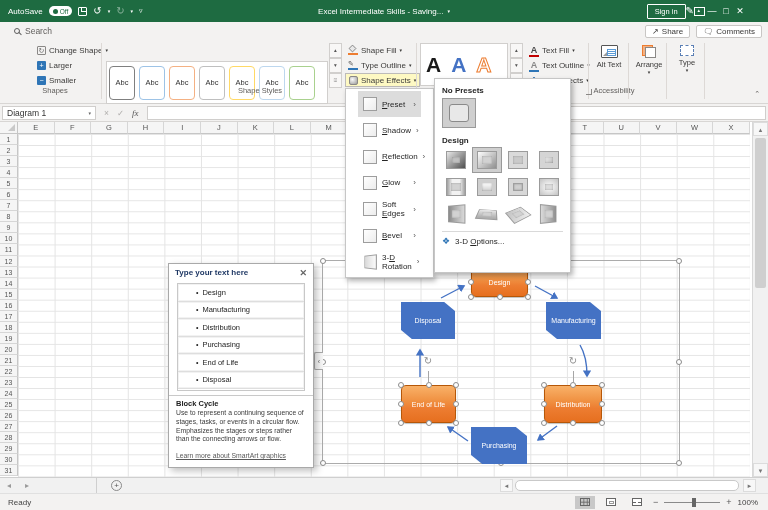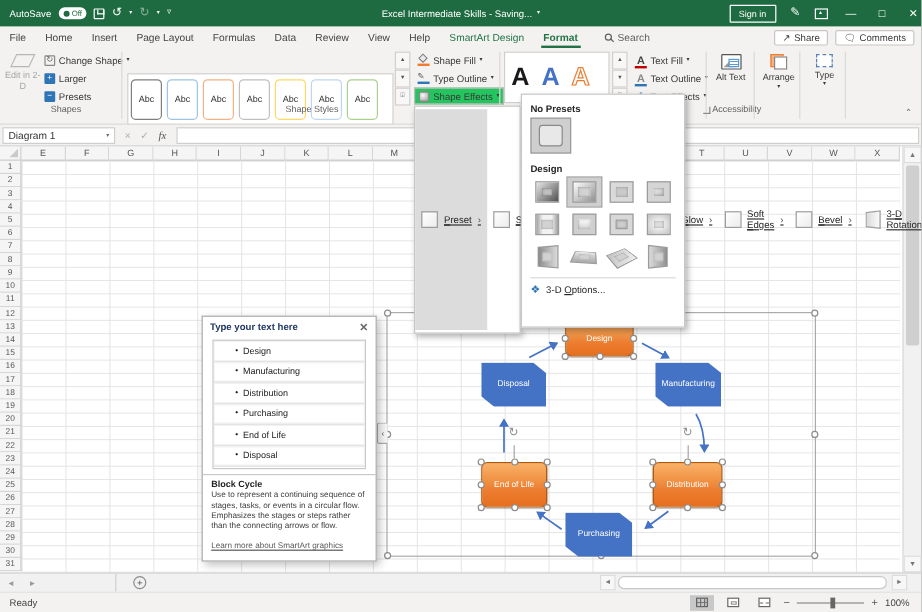--- a/index.html
+++ b/index.html
@@ -12,21 +12,21 @@
   .titlebar { position:absolute; left:0; top:0; width:768px; height:22px; background:#1e6b41; display:flex; align-items:center; color:#fff; font-size:8px; z-index:70; }
   .tb-left { display:flex; align-items:center; gap:6px; padding-left:8px; }
   .autosave-pill { display:flex; align-items:center; gap:2px; background:#fff; border-radius:6px; height:10px; padding:0 4px; color:#1e6b41; font-size:6.5px; }
   .autosave-pill .dot { width:5px; height:5px; border-radius:50%; background:#1e6b41; }
   .tb-ico { color:#fff; font-size:10px; line-height:10px; cursor:default; }
   .tb-ico.dim { opacity:.45; }
   .save-ico { width:9px; height:9px; border:1px solid #fff; border-radius:1px; position:relative; }
   .save-ico::after { content:""; position:absolute; left:2px; top:0; width:4px; height:3px; border:1px solid #fff; border-top:none; }
   .caret { font-size:5px; line-height:6px; }
   .tb-title { position:absolute; left:50%; transform:translateX(-50%); display:flex; align-items:center; gap:4px; font-size:8px; white-space:nowrap; }
-  .tb-right { position:absolute; right:0; top:0; height:22px; display:flex; align-items:center; gap:12px; padding-right:0; }
+  .tb-right { position:absolute; right:0; top:0; height:22px; display:flex; align-items:center; gap:0; padding-right:21px; }
   .signin-btn { border:1px solid #fff; padding:2px 7px; font-size:7.5px; border-radius:1px; }
   .winbtn { width:14px; text-align:center; font-size:9px; }
   .ribbon-display-ico { width:11px; height:9px; border:1px solid #fff; position:relative; }
   .ribbon-display-ico::after { content:"▴"; position:absolute; left:2.5px; top:-1px; font-size:5px; }
   
   .tabrow { position:absolute; left:0; top:22px; width:768px; height:18px; background:#f3f2f1; display:flex; align-items:center; font-size:8.5px; color:#444; z-index:69; }
   .rtab { padding:0 8px; height:18px; line-height:18px; position:relative; white-space:nowrap; }
   .rtab.ctx { color:#217346; }
   .rtab.active { color:#217346; font-weight:bold; }
   .rtab.active::after { content:""; position:absolute; left:6px; right:6px; bottom:0; height:2px; background:#217346; }
@@ -35,21 +35,21 @@
   .mag::after { content:""; position:absolute; width:4px; height:1px; background:#5f5f5f; transform:rotate(45deg); right:-3px; bottom:-1px; }
   .tabrow-right { margin-left:auto; display:flex; gap:6px; padding-right:6px; }
   .pill-btn { display:flex; align-items:center; gap:3px; border:1px solid #c8c6c4; background:#fff; border-radius:2px; padding:1px 6px; font-size:8px; color:#3b3a39; height:13px; }
   
   .ribbon { position:absolute; left:0; top:40px; width:768px; height:64px; background:#f3f2f1; border-bottom:1px solid #d8d6d4; z-index:10; }
   .vsep { position:absolute; top:3px; height:56px; width:1px; background:#ddd9d6; }
   .grp-label { position:absolute; top:46px; font-size:7.5px; color:#605e5c; text-align:center; }
   .bigbtn { position:absolute; top:2px; width:34px; height:54px; display:flex; flex-direction:column; align-items:center; font-size:7.5px; color:#3b3a39; text-align:center; }
   .bigbtn .ic { margin:3px 0 2px; }
   .smallrow { position:absolute; height:14px; display:flex; align-items:center; gap:3px; font-size:8px; color:#3b3a39; padding:0 3px; white-space:nowrap; }
-  .smallrow.open { background:#22c55e; border:1px solid #bdbbb9;justify-content:flex-end; }
+  .smallrow.open { background:#fef9c3; border:1px solid #bdbbb9;justify-content:flex-end; }
   .dis { color:#a6a6a6; }
   
   .ic-edit2d { width:16px; height:11px; border:1.5px solid #b8b6b4; transform:skewX(-25deg); }
   .ic-box { width:9px; height:9px; border:1px solid #8a8886; border-radius:1px; font-size:7px; line-height:8px; text-align:center; color:#666; }
   .ic-blue { width:9px; height:9px; background:#2e75b6; color:#fff; font-size:7px; line-height:9px; text-align:center; border-radius:1px; }
   .ic-fill { width:10px; height:10px; position:relative; }
   .ic-fill .b { position:absolute; left:1px; top:0; width:7px; height:7px; border:1px solid #777; transform:rotate(45deg) scale(.8); background:#e8e8e8; }
   .ic-fill .bar { position:absolute; left:0; bottom:0; width:10px; height:2.5px; background:#ed7d31; }
   .ic-outline { width:10px; height:10px; position:relative; font-size:7px; color:#555; }
   .ic-outline .bar { position:absolute; left:0; bottom:0; width:10px; height:2.5px; background:#2e75b6; }
@@ -110,21 +110,21 @@
   .tp-head { height:17px; display:flex; align-items:center; padding:0 6px; font-size:8px; font-weight:bold; color:#1f3864; }
   .tp-close { margin-left:auto; color:#666; font-size:9px; }
   .tp-list { position:absolute; left:8px; top:19px; width:128px; height:108px; border:1px solid #c8c8c8; background:#fff; }
   .tp-item { height:17.5px; border-bottom:1px solid #dedede; display:flex; align-items:center; gap:4px; padding-left:18px; font-size:7.5px; color:#222; box-shadow:inset 0 0 0 1px #f2f2f2; }
   .tp-item .bullet { font-size:7px; }
   .tp-info { position:absolute; left:0; bottom:0; width:144px; height:72px; border-top:1px solid #c9c9c9; padding:3px 7px; }
   .tp-info-title { font-size:7.5px; font-weight:bold; color:#222; }
   .tp-info-body { font-size:6.8px; color:#3c3c3c; line-height:1.3; margin-top:1px; }
   .tp-link { font-size:6.8px; color:#595959; text-decoration:underline; margin-top:2px; display:inline-block; }
   
-  .fx-menu { position:absolute; left:345px; top:88px; width:89px; height:190px; background:#fff; border:1px solid #c6c6c6; box-shadow:2px 3px 5px rgba(0,0,0,.3); z-index:60; padding:2px 0; display:flex; flex-direction:row;text-decoration:underline; }
+  .fx-menu { position:absolute; left:345px; top:88px; width:89px; height:190px; background:#fff; border:1px solid #c6c6c6; box-shadow:2px 3px 5px rgba(0,0,0,.3); z-index:60; padding:2px 12px; display:flex; flex-direction:column; }
   .fx-item { flex:1; display:flex; align-items:center; gap:5px; padding:0 5px; font-size:8px; color:#262626; }
   .fx-item.hl { background:#dcdcdc; }
   .fx-item .thumb { width:14px; height:14px; border:1px solid #9d9d9d; background:linear-gradient(135deg,#fff,#ececec); flex:none; }
   .fx-item.rot3d .thumb { transform:perspective(30px) rotateY(-28deg); background:linear-gradient(90deg,#d9d9d9,#fafafa); }
   .fx-item .sub { margin-left:auto; font-size:8px; color:#555; }
   .fx-sub { position:absolute; left:434px; top:78px; width:137px; height:195px; background:#fff; border:1px solid #c6c6c6; box-shadow:2px 3px 5px rgba(0,0,0,.3); z-index:61; padding:5px 7px; font-size:8px; }
   .fx-sub h4 { font-size:8px; color:#262626; margin:2px 0 3px; }
   .nopreset { width:34px; height:30px; background:#cfcfcf; border:1px solid #9a9a9a; display:flex; align-items:center; justify-content:center; }
   .nopreset span { width:20px; height:18px; background:#e8e8e8; border:1px solid #8a8a8a; border-radius:3px; }
   .preset-grid { display:grid; grid-template-columns:repeat(4,1fr); gap:3px 4px; margin-top:3px; }
@@ -198,67 +198,50 @@
       <span class="signin-btn">Sign in</span>
       <span class="tb-ico">✎</span>
       <span class="ribbon-display-ico"></span>
       <span class="winbtn">—</span>
       <span class="winbtn">□</span>
       <span class="winbtn">✕</span>
     </div>
   </div>
 
   <div class="tabrow">
-    <div id="tabrow-tabs" style="display:flex">
-        <div class="rtab">File</div>
-        <div class="rtab">Home</div>
-        <div class="rtab">Insert</div>
-        <div class="rtab">Page Layout</div>
-        <div class="rtab">Formulas</div>
-        <div class="rtab">Data</div>
-        <div class="rtab">Review</div>
-        <div class="rtab">View</div>
-        <div class="rtab">Help</div>
-        <div class="rtab ctx">SmartArt Design</div>
-        <div class="rtab active">Format</div>
-      </div>
     <div class="search-box">
       <span class="mag"></span>
       <span>Search</span>
     </div>
     <div class="tabrow-right">
       <span class="pill-btn">
           <span>↗</span>
           <span>Share</span>
         </span>
       <span class="pill-btn">
           <span>🗨</span>
           <span>Comments</span>
         </span>
     </div>
   </div>
 
   <div class="ribbon">
 
-    <div class="bigbtn dis" style="left:2px">
-      <span class="ic ic-edit2d"></span>
-      <span>Edit in 2-D</span>
-    </div>
     <div class="smallrow" style="left:34px; top:3px">
       <span class="ic-box">↻</span>
       <span>Change Shape</span>
         <span class="caret">▾</span>
     </div>
     <div class="smallrow" style="left:34px; top:18px">
       <span class="ic-blue">+</span>
       <span>Larger</span>
     </div>
     <div class="smallrow" style="left:34px; top:33px">
       <span class="ic-blue">−</span>
-      <span>Presets</span>
+      <span>Smaller</span>
     </div>
     <div class="grp-label" style="left:20px; width:70px">Shapes</div>
     <div class="vsep" style="left:101px"></div>
 
     <div class="gallery" id="style-gallery" style="left:106px; top:21px; width:222px; height:43px">
         <div class="chip" style="border-color: rgb(127, 127, 127);">Abc</div>
         <div class="chip" style="border-color: rgb(157, 195, 230);">Abc</div>
         <div class="chip" style="border-color: rgb(244, 177, 131);">Abc</div>
         <div class="chip" style="border-color: rgb(191, 191, 191);">Abc</div>
         <div class="chip" style="border-color: rgb(255, 217, 102);">Abc</div>

